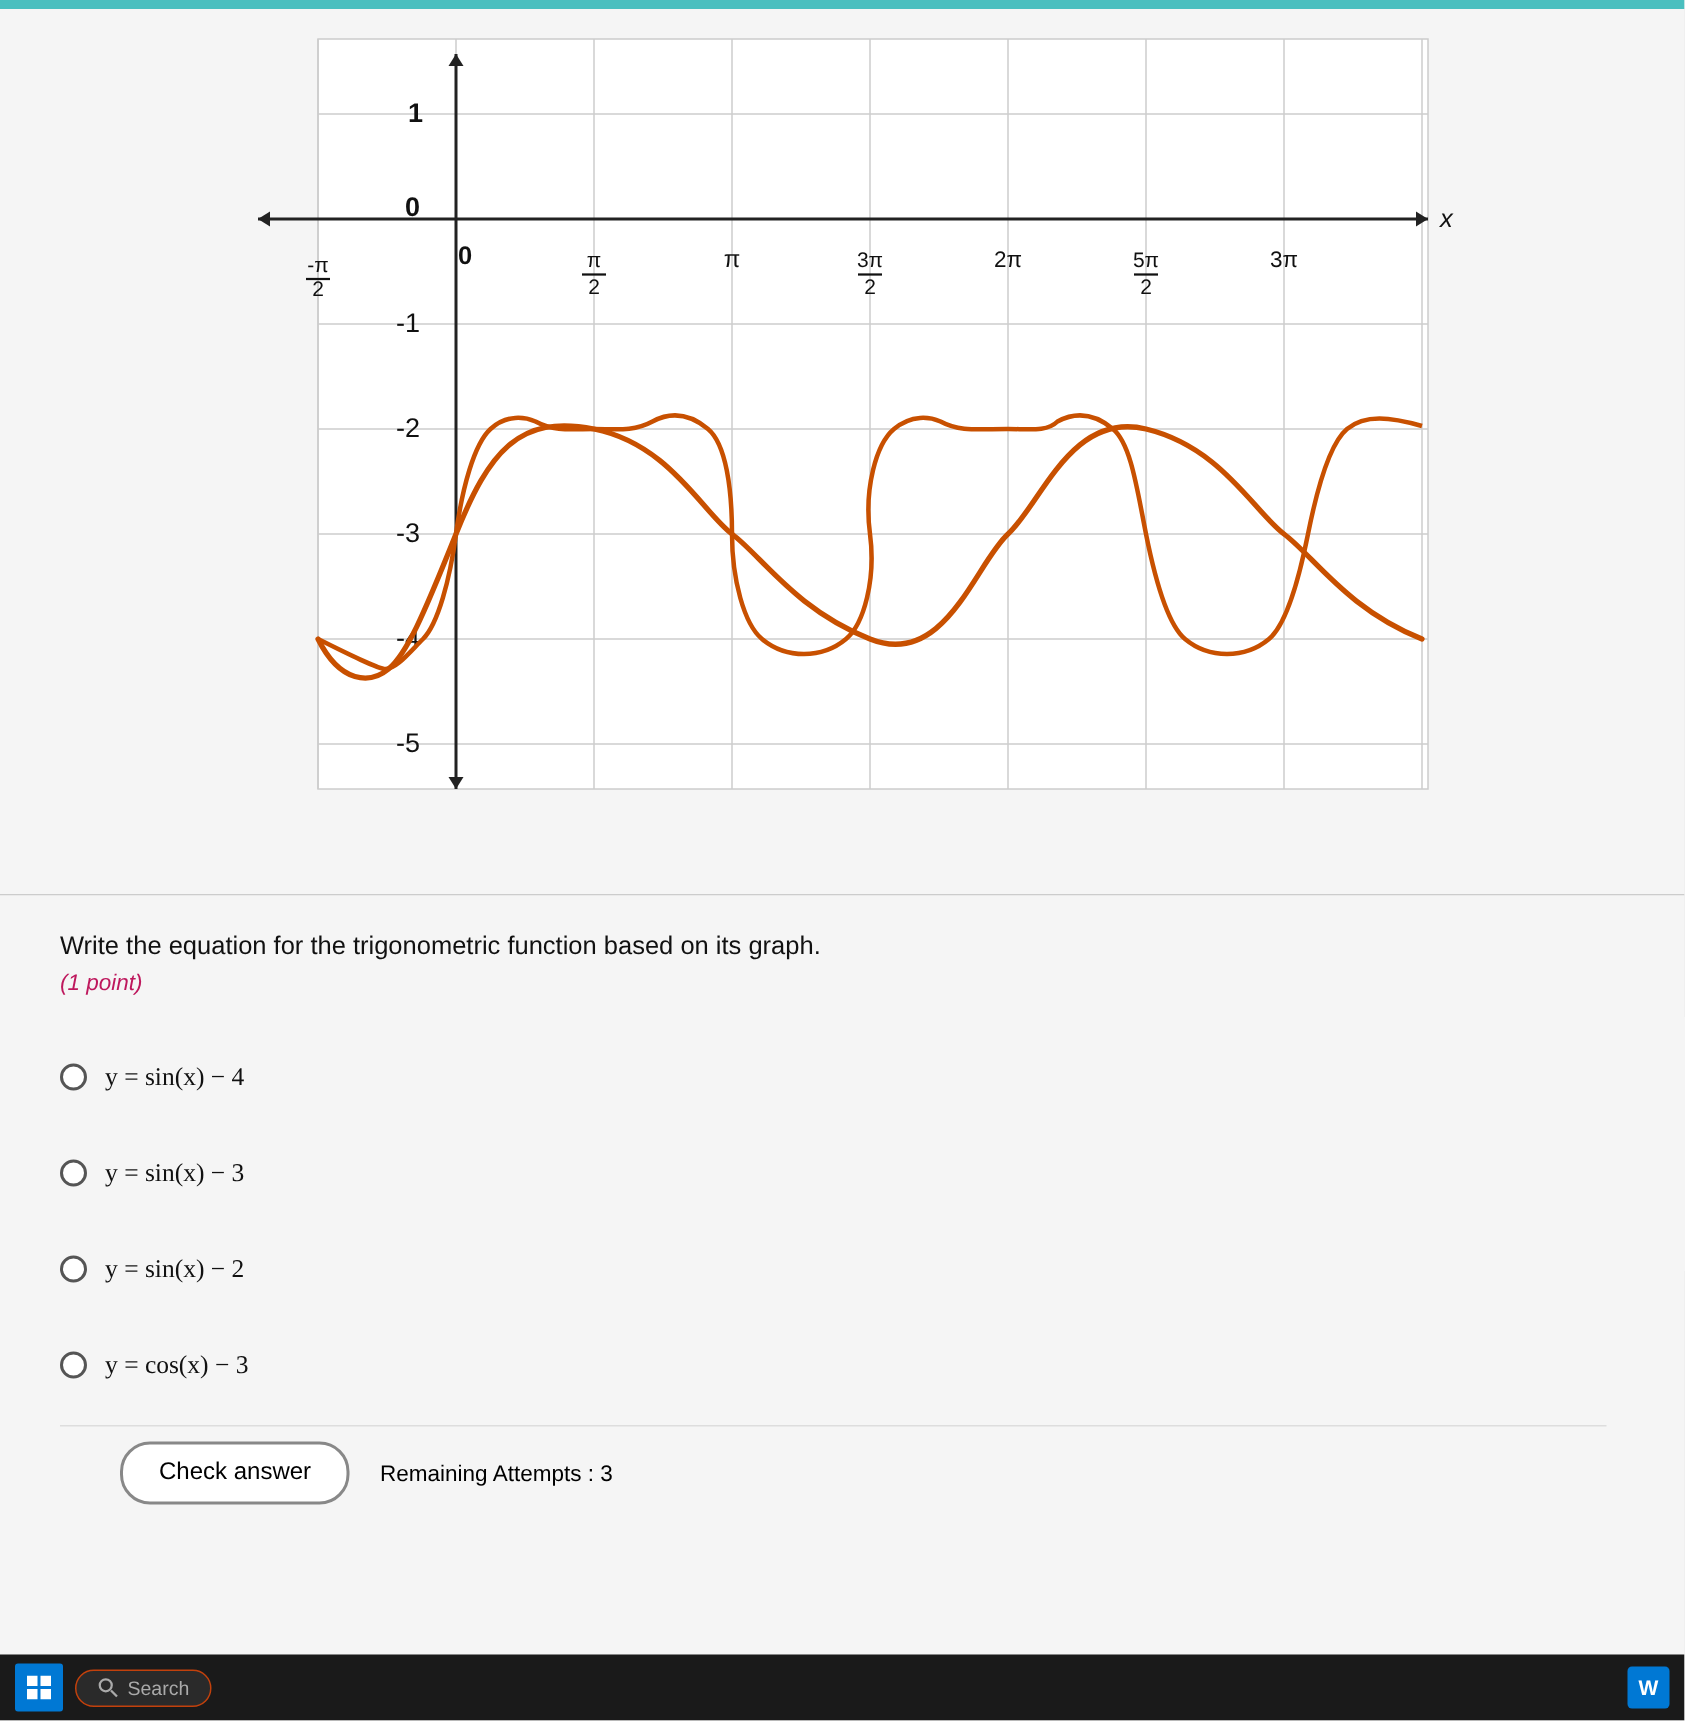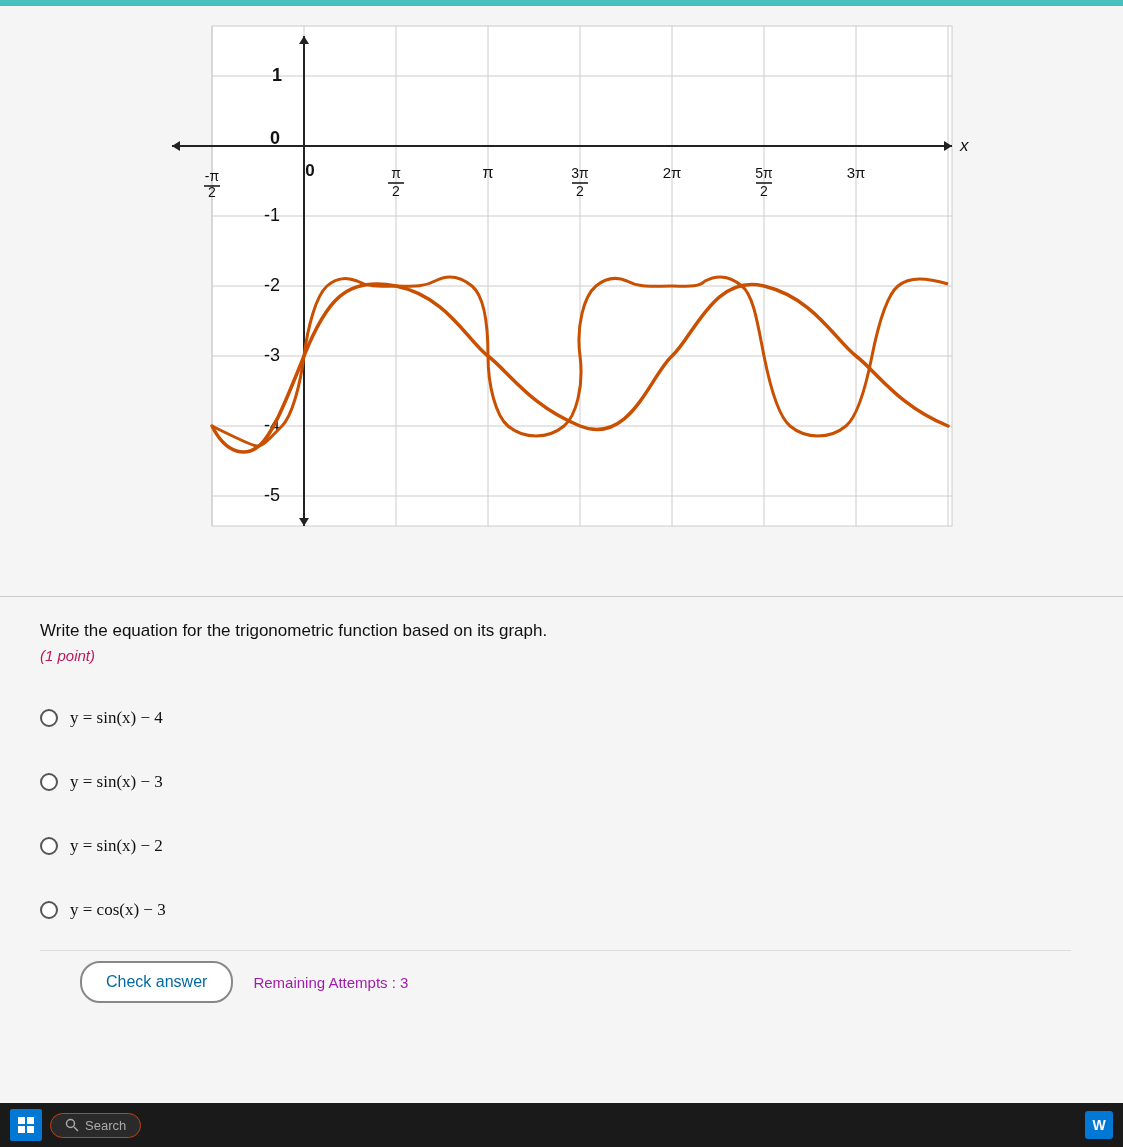--- a/index.html
+++ b/index.html
@@ -101,28 +101,28 @@
       gap: 20px;
     }
 
     .check-answer-btn {
       background: white;
       border: 2px solid #888;
       border-radius: 20px;
       padding: 10px 24px;
       font-size: 16px;
       font-family: Arial, sans-serif;
-      color: #0369a1;
+      color: #000000;
       cursor: pointer;
     }
 
     .remaining-text {
       font-size: 15px;
       font-family: Arial, sans-serif;
-      color: #a21caf;
+      color: #000000;
     }
 
     .taskbar {
       height: 44px;
       background: #1a1a1a;
       display: flex;
       align-items: center;
       padding: 0 10px;
       gap: 8px;
     }

